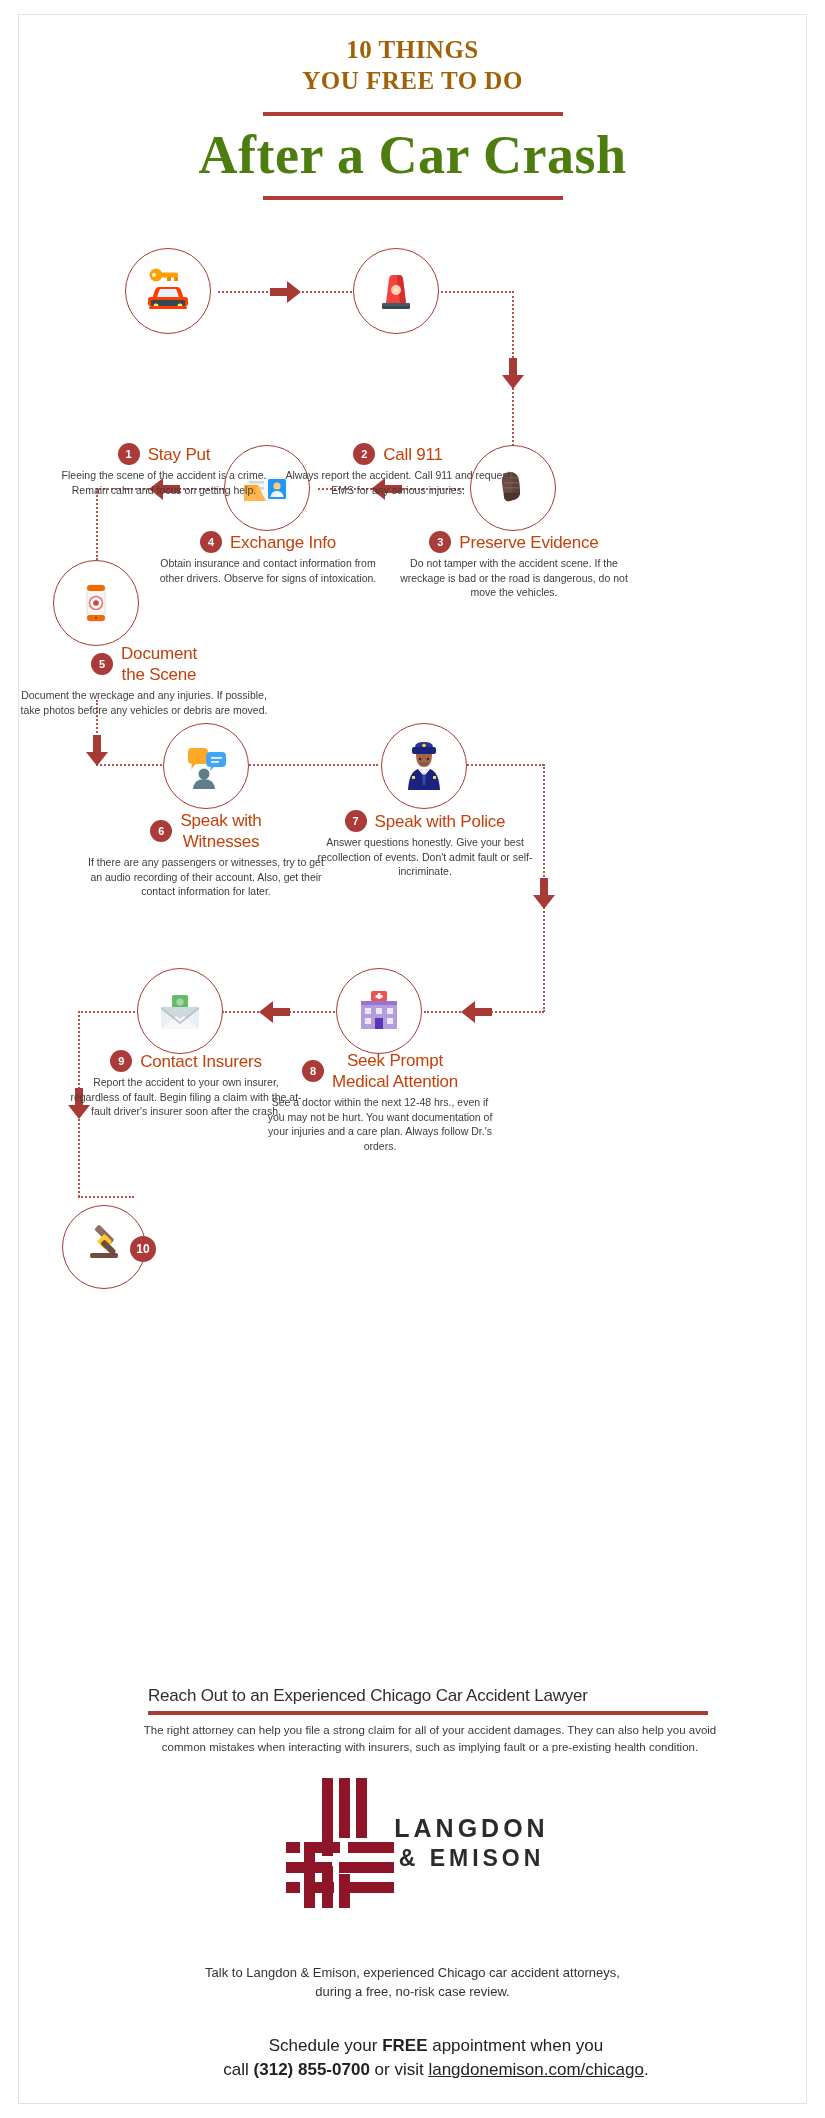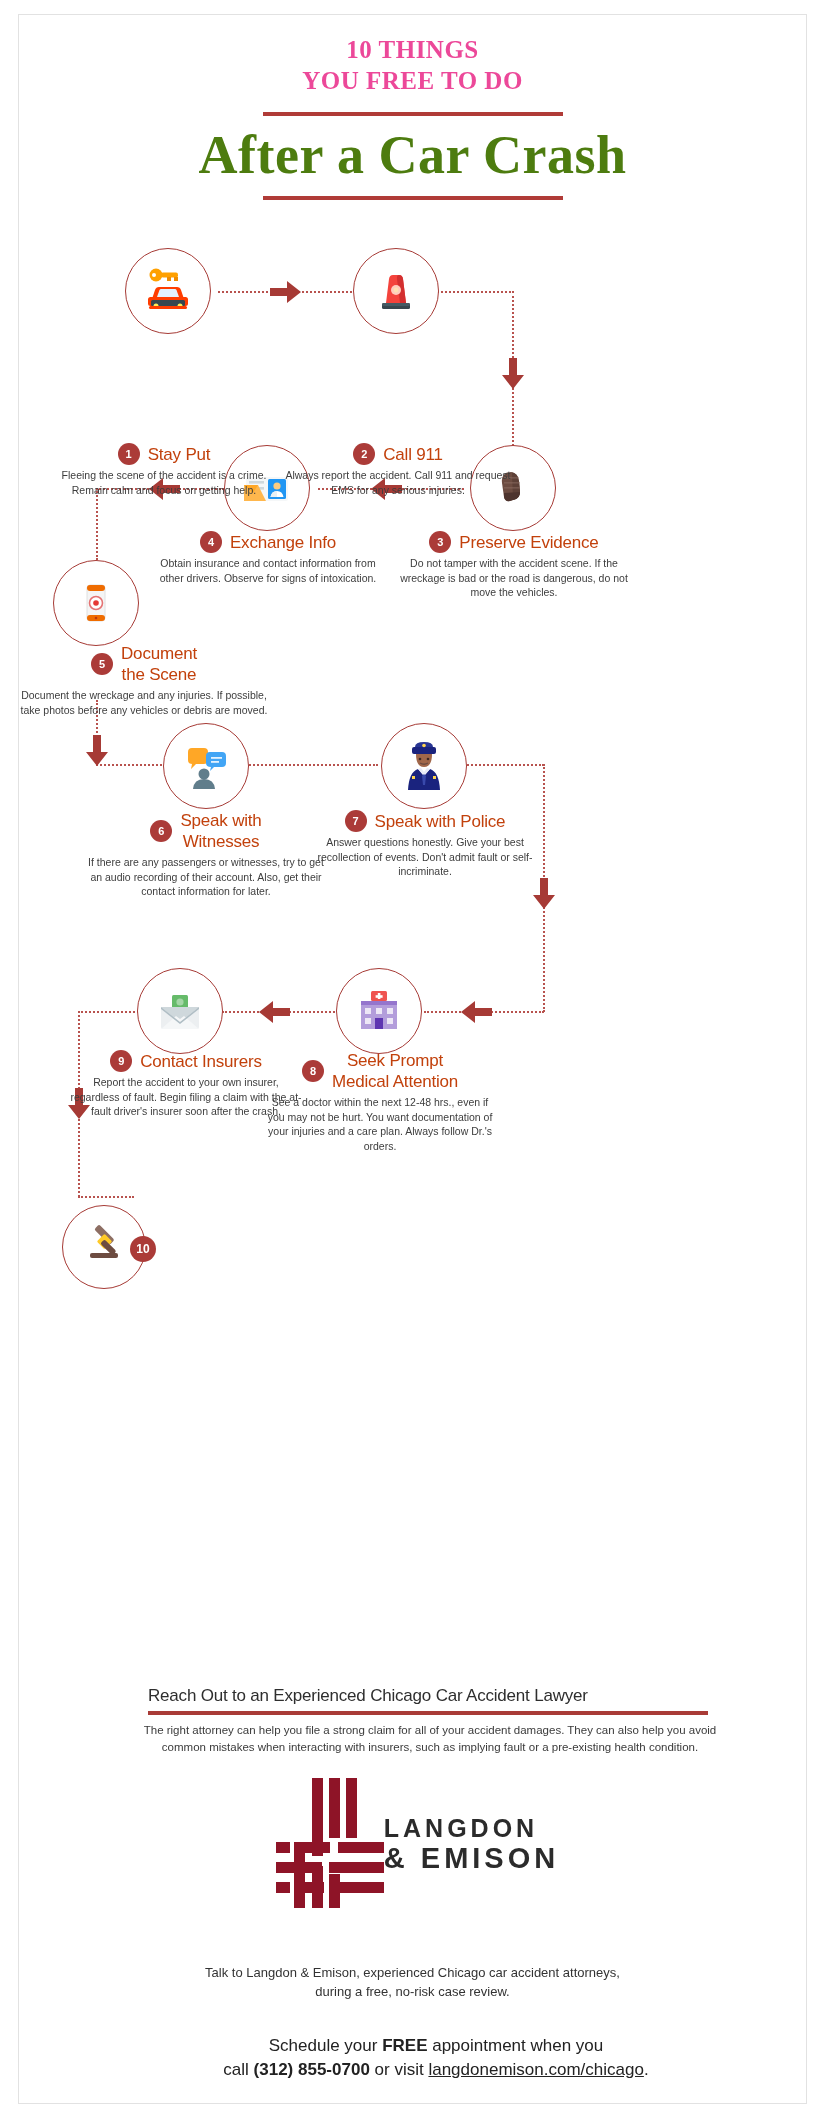--- a/index.html
+++ b/index.html
@@ -20,21 +20,21 @@
     pointer-events:none;
   }
 
   
   .hdr{position:absolute;left:0;right:0;top:34px;text-align:center;}
   .hdr-line1,.hdr-line2{
     font-family:"Liberation Serif",serif;
     font-weight:bold;
     font-size:25px;
     letter-spacing:.5px;
-    color:#ec4899;
+    color:#a16207;
     line-height:31px;
   }
   .rule{
     width:300px;height:4px;background:#b03b37;margin:16px auto 0 auto;
   }
   .rule.bottom{margin:10px auto 0 auto;}
   .hdr-title{
     font-family:"Liberation Serif",serif;
     font-weight:bold;
     font-size:54px;
@@ -105,21 +105,21 @@
   #s10-body{
     position:absolute;left:140px;top:1722px;width:580px;
     font-size:11.5px;line-height:17px;color:#3b3b3b;text-align:center;
   }
 
   
   #logo{position:absolute;left:0;right:0;top:1778px;display:flex;justify-content:center;align-items:center;gap:0;}
   #logo-mark{width:118px;height:130px;}
   #logo-words{font-family:"Liberation Sans",sans-serif;}
   .logo-l1{font-size:25px;font-weight:bold;letter-spacing:4px;color:#2b2b2b;line-height:30px;}
-  .logo-l2{font-size:29px;font-weight:bold;letter-spacing:4px;color:#2b2b2b;line-height:30px;text-align:center;}
+  .logo-l2{font-size:23px;font-weight:bold;letter-spacing:4px;color:#2b2b2b;line-height:30px;text-align:center;}
 
   
   #foot1{position:absolute;left:0;right:0;top:1963px;text-align:center;font-size:13px;line-height:19px;color:#333;}
   #foot2{position:absolute;left:0;right:0;top:2034px;text-align:center;font-size:17px;line-height:24px;color:#222;padding-left:47px;}
   #foot2 b{font-weight:bold;}
   .ul{text-decoration:underline;}
 </style>
 </head>
 <body>
 

